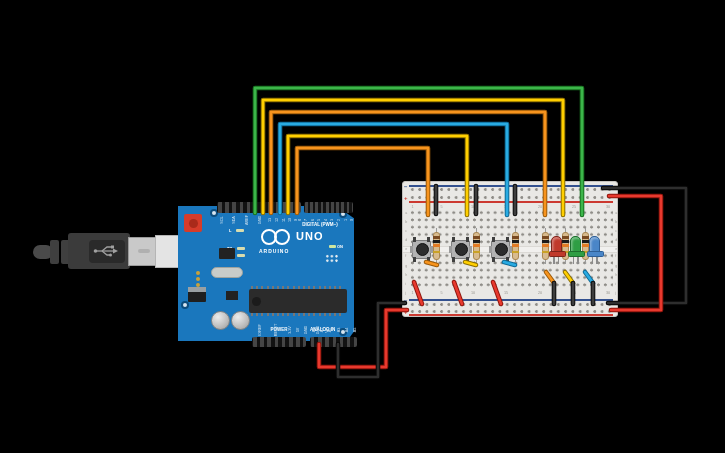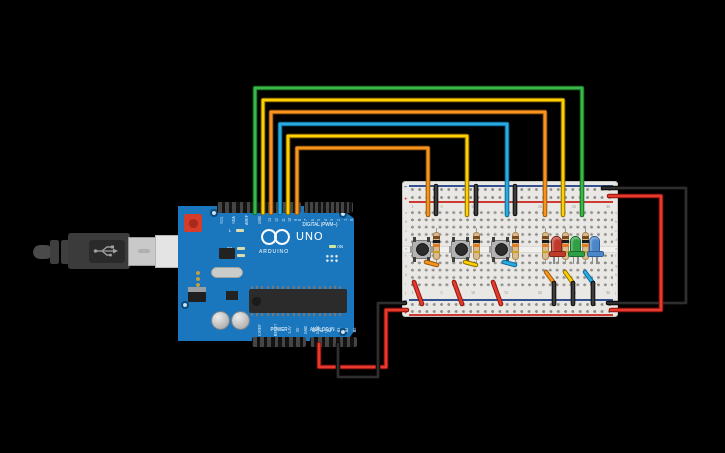--- a/index.html
+++ b/index.html
@@ -6,21 +6,21 @@
   #canvas{position:relative;width:725px;height:453px;background:#000;overflow:hidden;
           font-family:"Liberation Sans",sans-serif;}
   .abs{position:absolute;}
   
   .board{clip-path:polygon(0 0,90% 0,100% 9%,100% 93%,96% 100%,0 100%);}
   .pins{background-color:#121212;background-image:repeating-linear-gradient(90deg,#454545 1px,#454545 4.5px,#121212 4.5px,#121212 8.2px);border-radius:2px;}
   .pins2{background-color:#121212;background-image:repeating-linear-gradient(90deg,#454545 1px,#454545 3.8px,#121212 3.8px,#121212 6.2px);border-radius:2px;}
   .comb{background:repeating-linear-gradient(90deg,#777 0 2px,transparent 2px 5.2px);}
   .mount{width:8px;height:8px;border-radius:50%;background:#d7e5f0;border:2px solid #0c4d7e;box-sizing:border-box;}
   .cap{background:radial-gradient(circle at 35% 30%,#ececec,#bdbdbd 60%,#9b9b9b);border:1px solid #848484;border-radius:50%;}
-  .wtxt{color:#fff;font-weight:normal;}
+  .wtxt{color:#fff;font-weight:bold;}
   .dash{height:3px;border-radius:1px;}
   .microlabels{display:flex;justify-content:space-between;align-items:center;}
   .microlabels span{font-size:5px;color:#cfe2f0;transform:rotate(-90deg) scale(.75);white-space:nowrap;}
   
   .holes{background-image:radial-gradient(circle at 3.4px 3.6px,#8f8d88 1.1px,rgba(0,0,0,0) 1.7px);background-size:6.9px 7.3px;}
   .railholes{background-image:radial-gradient(circle at 3.4px 2.5px,#8f8d88 1.1px,rgba(0,0,0,0) 1.7px);background-size:7.3px 5px;}
   .numrow{display:flex;justify-content:space-between;}
   .numrow span{font-size:9px;color:#9a9892;transform:scale(.42);transform-origin:center;}
   .letcol{display:flex;flex-direction:column;justify-content:space-between;}
   .letcol span{font-size:9px;color:#a3a19b;transform:scale(.4);transform-origin:center;line-height:1;}

